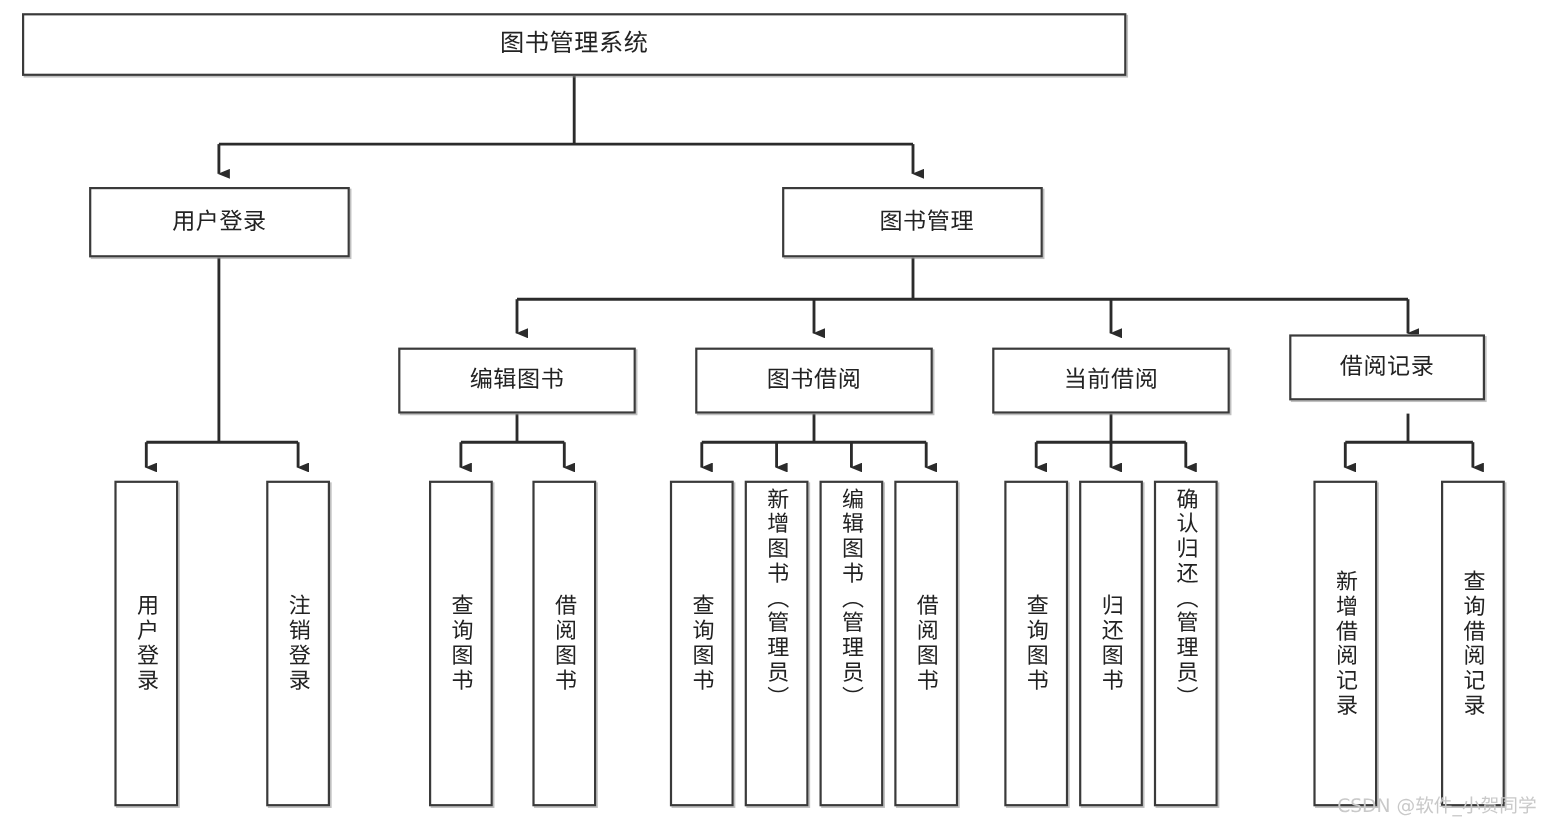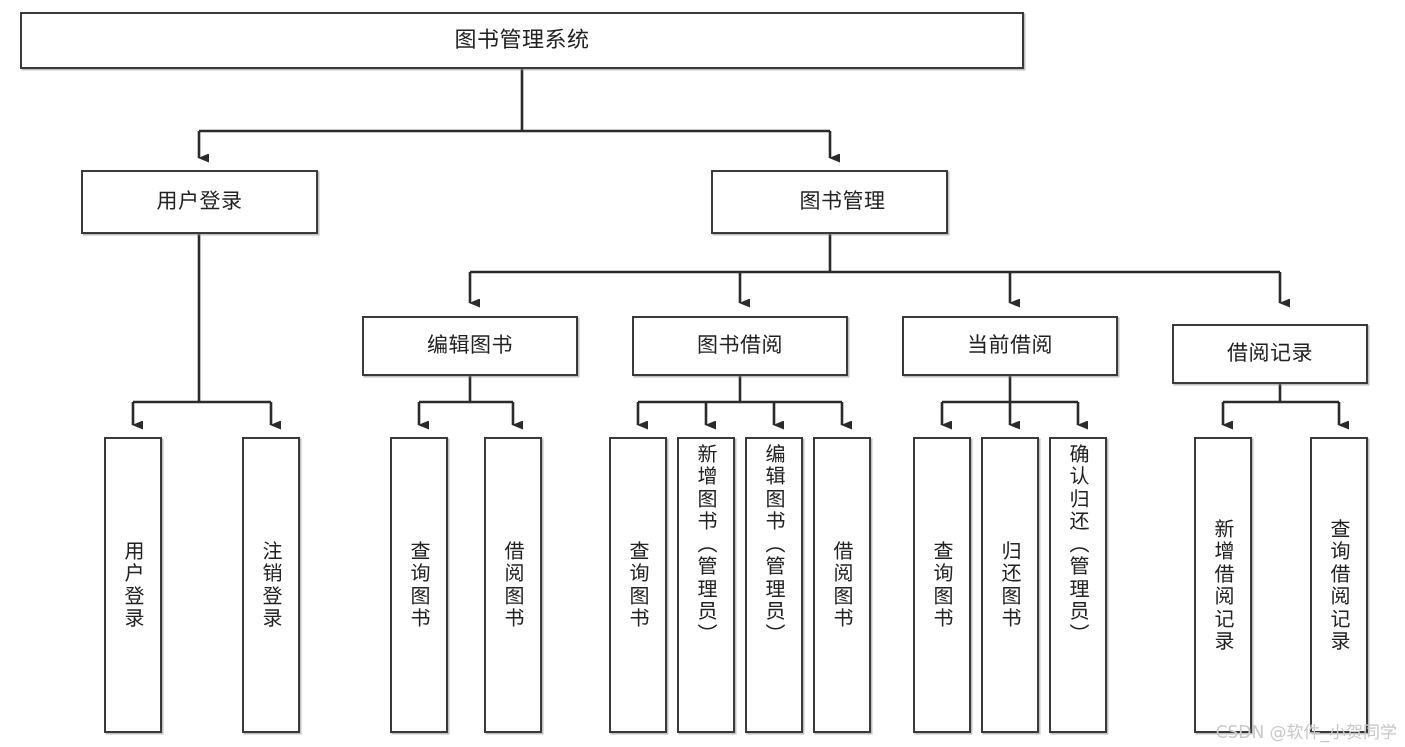--- a/index.html
+++ b/index.html
@@ -150,21 +150,21 @@
 
   <div class="node h" style="left:362px; top:316px; width:216px; height:60px;">
     <span class="lbl">编辑图书</span>
   </div>
   <div class="node h" style="left:902px; top:316px; width:216px; height:60px;">
     <span class="lbl">当前借阅</span>
   </div>
   <div class="node h" style="left:632px; top:316px; width:216px; height:60px;">
     <span class="lbl">图书借阅</span>
   </div>
-  <div class="node h" style="left:1172px; top:324px; width:196px; height:60px;">
+  <div class="node h" style="left:1172px; top:304px; width:178px; height:60px;">
     <span class="lbl">借阅记录</span>
   </div>
 
   <div class="node v mid" style="left:104px; top:437px; width:58px; height:296px;">
     <span class="lbl">用户登录</span>
   </div>
   <div class="node v mid" style="left:242px; top:437px; width:58px; height:296px;">
     <span class="lbl">注销登录</span>
   </div>
 

